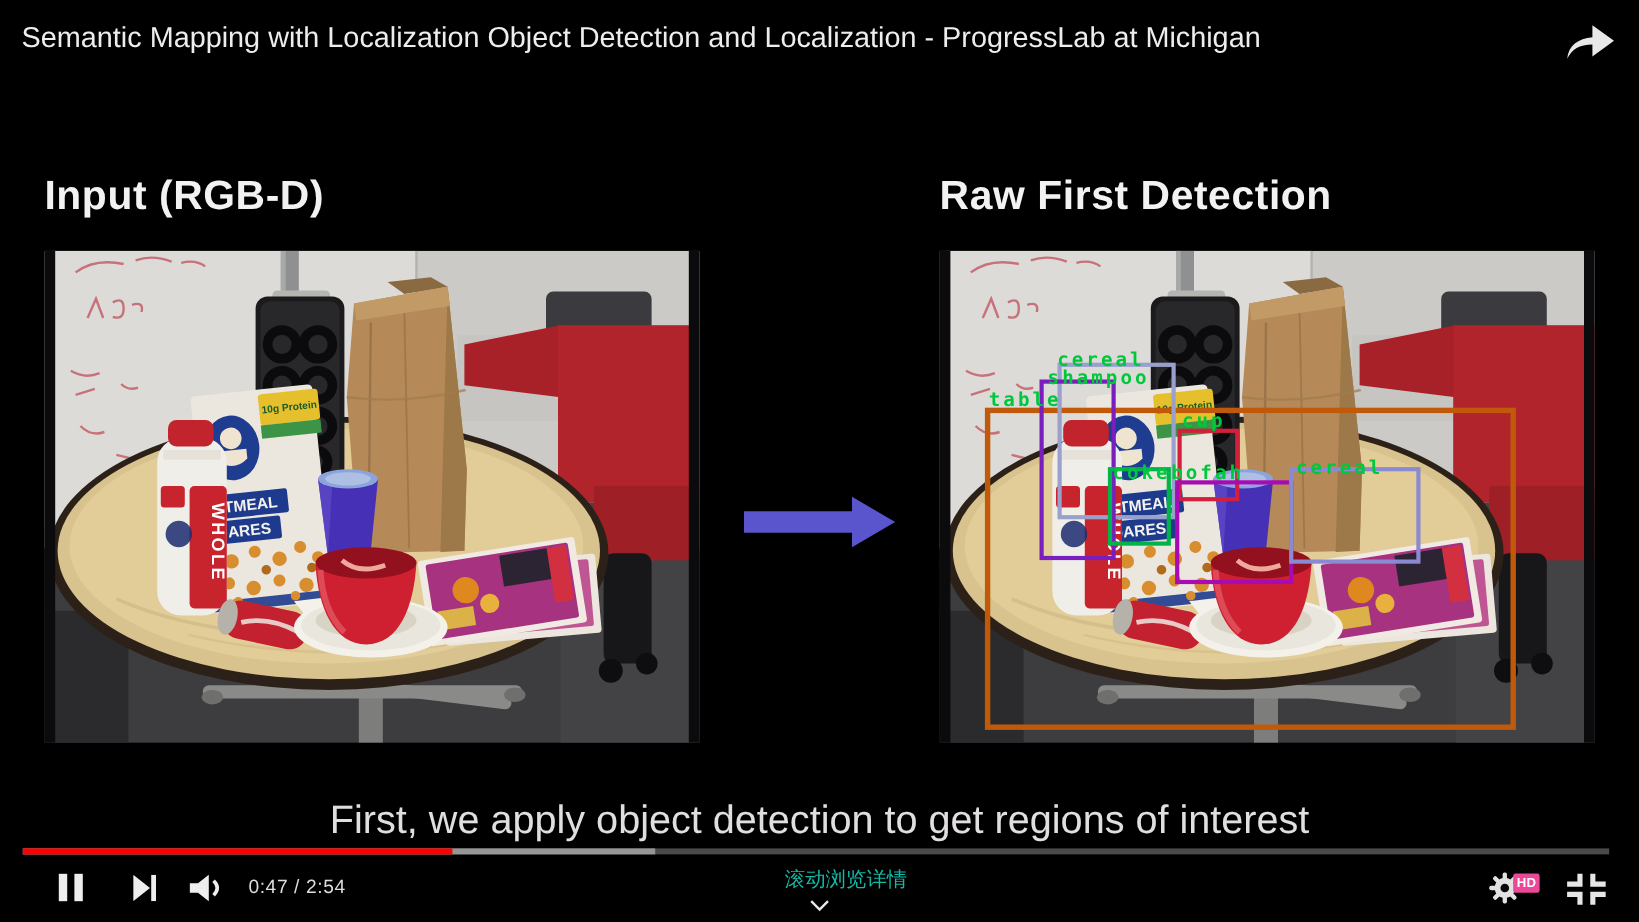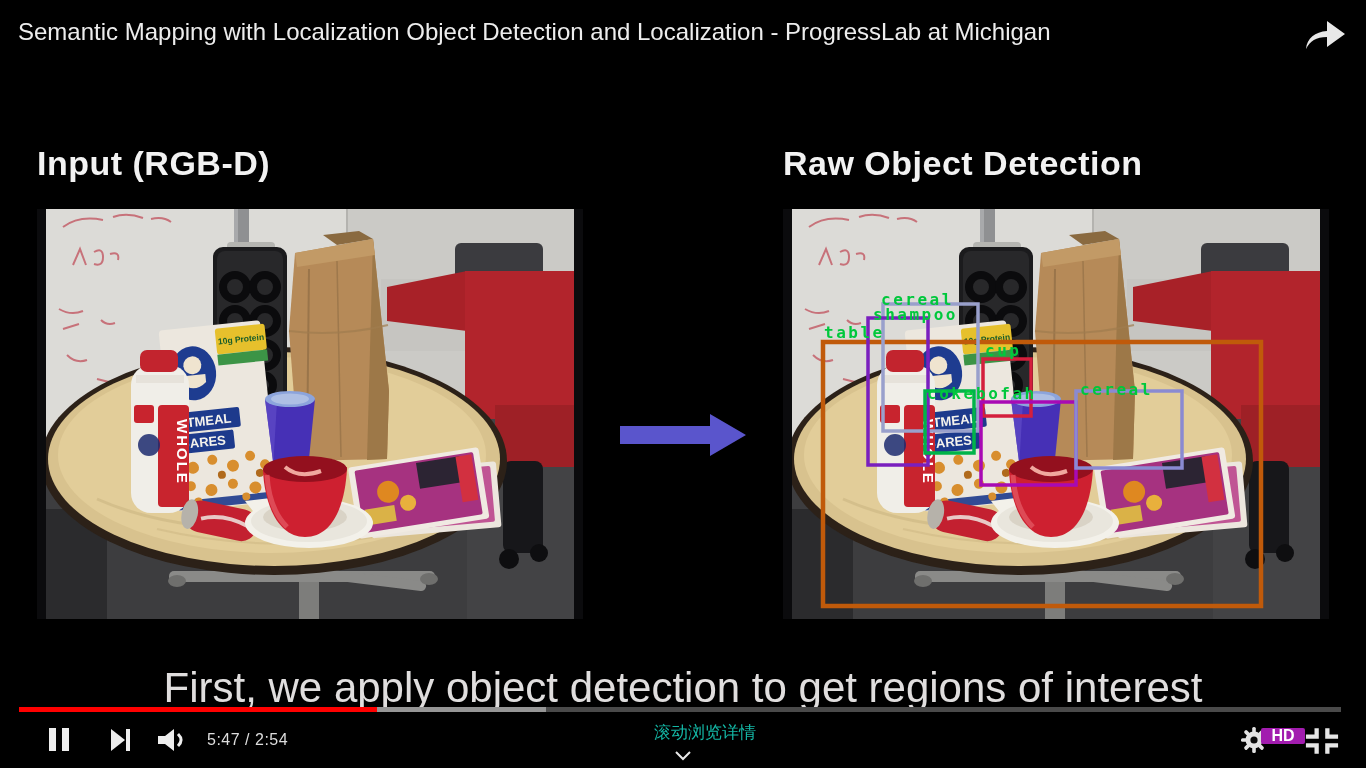--- a/index.html
+++ b/index.html
@@ -19,38 +19,38 @@
   #heading-right { left:783px; }
 
   .photo { position:absolute; top:209px; width:546px; height:410px; background:#101012; }
   #left-photo  { left:37px; }
   #right-photo { left:783px; }
   .photo svg { display:block; }
 
   #arrow { position:absolute; left:618px; top:411px; }
 
   .caption { position:absolute; left:0; top:664px; width:1366px; text-align:center;
-             font-size:42px; font-weight:500; color:#e0dede;
+             font-size:33px; font-weight:500; color:#e0dede;
              text-shadow:0 0 5px #000, 0 0 2px #000; }
 
   
   .progress-track { position:absolute; left:19px; top:707px; width:1322px; height:5px;
                     background:#4a4a4a; cursor:pointer; }
   .progress-buffered { position:absolute; left:0; top:0; height:5px; background:#969696; }
   .progress-played   { position:absolute; left:0; top:0; height:5px; }
 
   
   .ctl { position:absolute; cursor:pointer; }
   .time-display { position:absolute; left:207px; top:731px; font-size:16px;
                   color:#dddddd; letter-spacing:0.5px; }
   .scroll-hint  { position:absolute; left:0; top:721px; width:1366px; text-align:center;
                   font-size:17px; color:#14b8a6; cursor:pointer;padding-left:44px; }
   .scroll-chevron { position:absolute; left:675px; top:747px; cursor:pointer; }
-  .hd-badge { position:absolute; left:1261px; top:728px; width:44px; height:16px;
-              background:#a21caf; color:#fff; font-size:16px; font-weight:bold;
+  .hd-badge { position:absolute; left:1261px; top:728px; width:22px; height:16px;
+              background:#ec4899; color:#fff; font-size:11px; font-weight:bold;
               text-align:center; line-height:16px; border-radius:2px; }
 </style>
 </head>
 <body>
 
 <svg width="0" height="0" style="position:absolute" aria-hidden="true">
 <defs>
 <symbol id="scene" viewBox="0 0 546 410">
 
   <rect x="0" y="0" width="546" height="248" fill="#cbcac6"></rect>
@@ -214,21 +214,21 @@
 </svg>
 
 <div class="video-title">Semantic Mapping with Localization Object Detection and Localization - ProgressLab at Michigan</div>
 <div class="share-btn">
   <svg width="46" height="42" viewBox="0 0 46 38">
     <path d="M25,15 V5 L43,18 25,31 V21 C14,21 8,25 4,33 5,22 13,16 25,15 Z" fill="#e8e8e8"></path>
   </svg>
 </div>
 
 <div class="heading" id="heading-left">Input (RGB-D)</div>
-<div class="heading" id="heading-right">Raw Object Detection</div>
+<div class="heading" id="heading-right">Raw First Detection</div>
 
 <div class="photo" id="left-photo">
   <svg width="546" height="410" viewBox="0 0 546 410">
       <use href="#scene"></use>
     </svg>
 </div>
 
 <div id="arrow">
   <svg width="130" height="48" viewBox="0 0 130 48">
     <path id="arrow-shape" d="M2,15 H92 V3 L128,24 92,45 V33 H2 Z" fill="#5a55cc"></path>
@@ -278,21 +278,21 @@
   </svg>
 </div>
 
 <div class="ctl" style="left:158px; top:729px;">
   <svg width="28" height="22" viewBox="0 0 28 22">
     <polygon points="0,7 7,7 16,0 16,22 7,15 0,15" fill="#eeeeee"></polygon>
     <path d="M20,5 Q26,11 20,17" stroke="#eeeeee" stroke-width="3" fill="none"></path>
   </svg>
 </div>
 
-<div class="time-display">5:47 / 2:54</div>
+<div class="time-display">0:47 / 2:54</div>
 
 <div class="scroll-hint">滚动浏览详情</div>
 <div class="scroll-chevron">
   <svg width="16" height="10" viewBox="0 0 16 10">
     <path d="M1,1 L8,8 15,1" stroke="#e8e8e8" stroke-width="2" fill="none"></path>
   </svg>
 </div>
 
 <div class="ctl" style="left:1240px; top:726px;">
   <svg width="28" height="28" viewBox="0 0 28 28">

